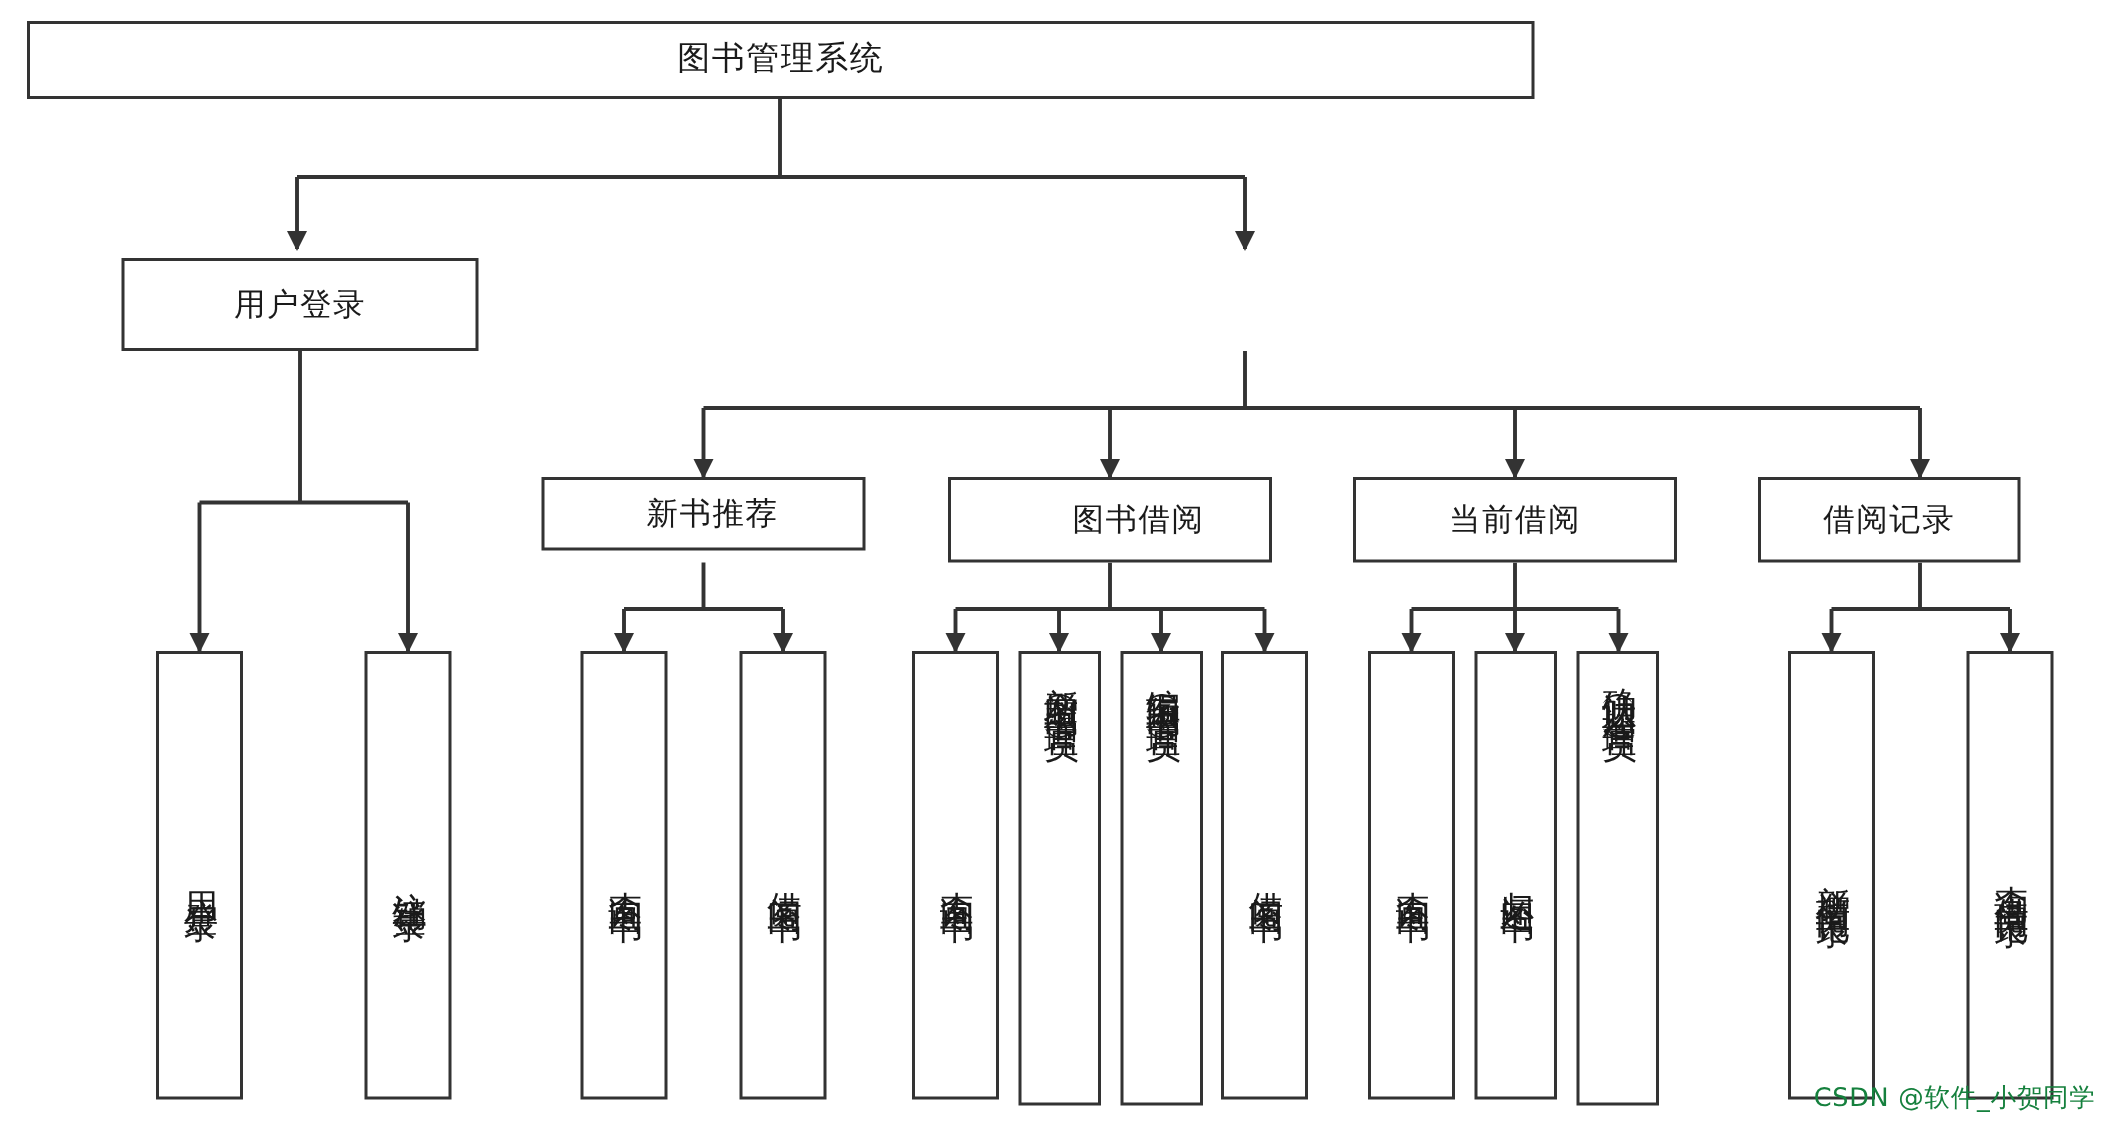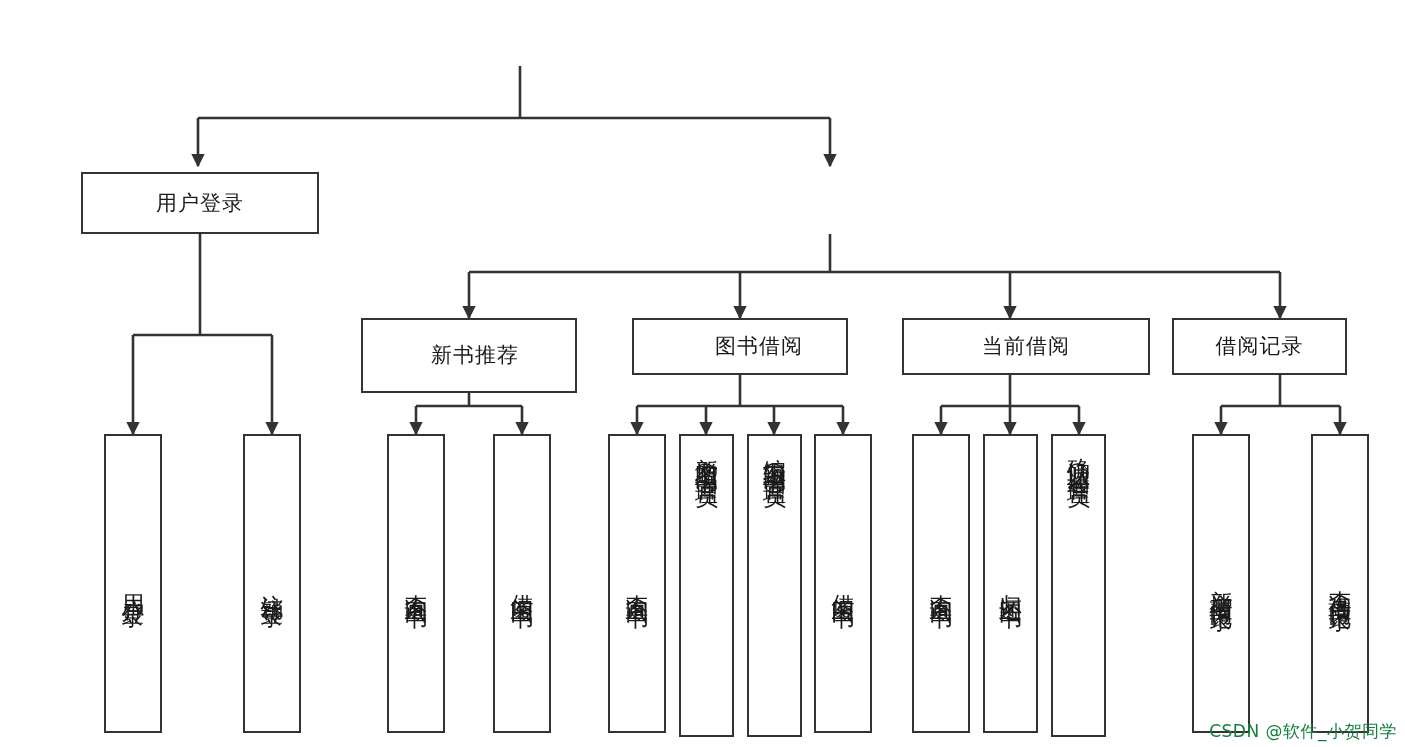--- a/index.html
+++ b/index.html
@@ -120,35 +120,38 @@
       <path d="M 1010 406 L 1010 434" marker-end="url(#arw)"></path>
       <path d="M 1079 406 L 1079 434" marker-end="url(#arw)"></path>
 
       <path d="M 1280 375 L 1280 406"></path>
       <path d="M 1221 406 L 1340 406"></path>
       <path d="M 1221 406 L 1221 434" marker-end="url(#arw)"></path>
       <path d="M 1340 406 L 1340 434" marker-end="url(#arw)"></path>
     </g>
   </svg>
 
+  <div class="node horiz" id="node-root" style="left:18px; top:14px; width:1005px; height:52px;">
+    <span class="label">图书管理系统</span>
+  </div>
 
   <div class="node horiz" style="left:81px; top:172px; width:238px; height:62px;">
     <span class="label">用户登录</span>
   </div>
 
 
-  <div class="node horiz" style="left:361px; top:318px; width:216px; height:75px;padding-left:12px;">
+  <div class="node horiz" style="left:361px; top:318px; width:216px; height:49px;padding-left:12px;">
     <span class="label">新书推荐</span>
   </div>
 
   <div class="node horiz" style="left:632px; top:318px; width:216px; height:57px;padding-left:38px;">
     <span class="label">图书借阅</span>
   </div>
 
-  <div class="node horiz" style="left:902px; top:318px; width:248px; height:57px;">
+  <div class="node horiz" style="left:902px; top:318px; width:216px; height:57px;">
     <span class="label">当前借阅</span>
   </div>
 
   <div class="node horiz" style="left:1172px; top:318px; width:175px; height:57px;">
     <span class="label">借阅记录</span>
   </div>
 
   <div class="node vert mid" style="left:104px; top:434px; width:58px; height:299px;">
     <span class="label">用户登录</span>
   </div>

